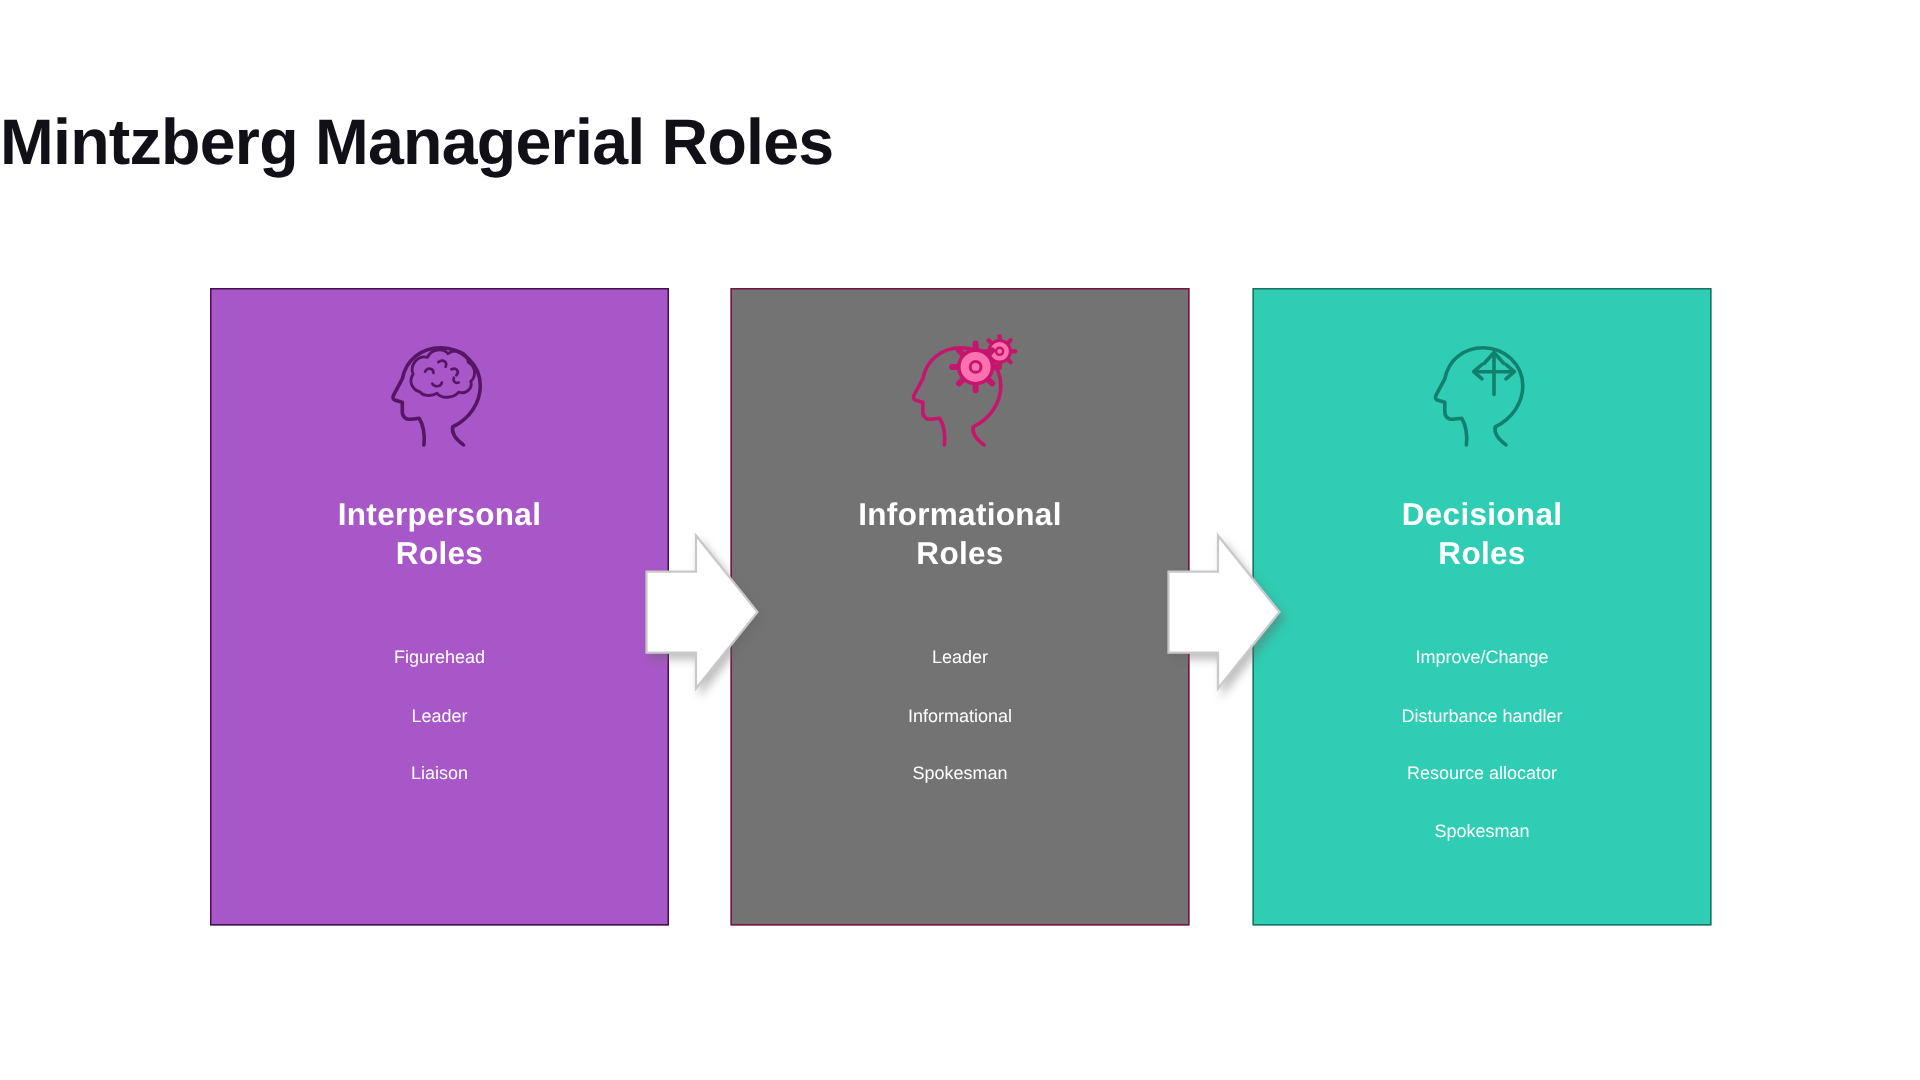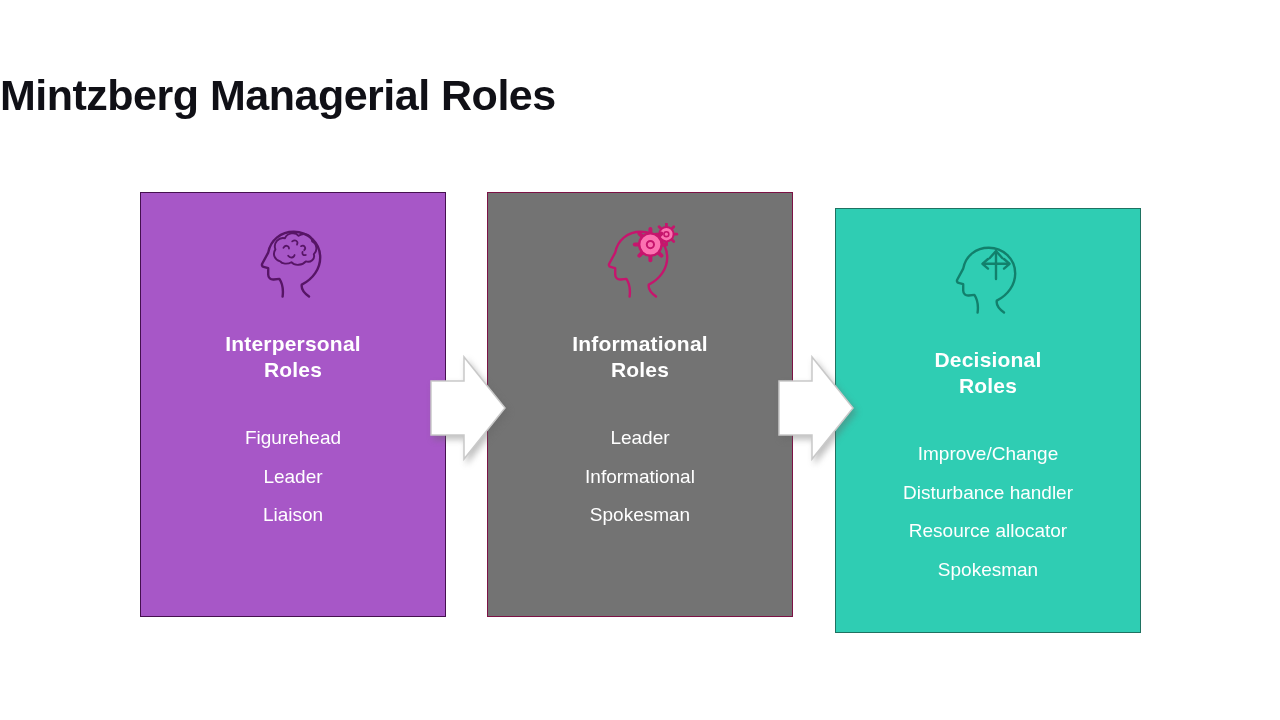--- a/index.html
+++ b/index.html
@@ -48,21 +48,21 @@
     line-height: 26px;
     letter-spacing: 0.2px;
   }
 
   .card-items { position: absolute; top: 226px; left: 0; width: 100%; }
   .role-item {
     height: 38.6px;
     display: flex;
     align-items: center;
     justify-content: center;
-    font-size: 19px;
+    font-size: 12px;
   }
 
   .flow-arrow {
     position: absolute;
     top: 355px;
     width: 76px; height: 106px;
     filter: drop-shadow(3px 4px 3px rgba(100,100,100,0.40));
   }
   .flow-arrow--1 { left: 430px; }
   .flow-arrow--2 { left: 778px; }
@@ -132,21 +132,21 @@
       <span>Informational</span><br>
       <span>Roles</span>
     </h2>
     <div class="card-items">
         <div class="role-item">Leader</div>
         <div class="role-item">Informational</div>
         <div class="role-item">Spokesman</div>
       </div>
   </section>
 
-  <section class="card card--3" style="background-color: rgb(47, 205, 179); border-color: rgb(31, 114, 97); --card-bg: #2fcdb3; color: rgb(255, 255, 255); margin-top: 16px;">
+  <section class="card card--3" style="background-color: rgb(47, 205, 179); border-color: rgb(31, 114, 97); --card-bg: #2fcdb3; color: rgb(255, 255, 255);">
     <span class="card-icon" style="color: rgb(18, 128, 108);">
       <svg viewBox="0 0 100 100" fill="none" stroke="currentColor" stroke-linecap="round" stroke-linejoin="round">
         <path stroke-width="3" d="M70,92 C63,87 60,82 61,77 C75,70 84,57 84,43 C84,25 69,11 51,11 C35,11 22,21 19,37 L11.5,51 C10.7,52.6 11.5,54.3 13.2,54.8 L19,56.5 L19,64.5 C19,68.5 22,71 26,70.6 L33,69.8 C36.5,75 38,84 37,92"></path>
         <path stroke-width="3" d="M60,50 L60,16"></path>
         <path stroke-width="3" d="M52,24 L60,15 L68,24"></path>
         <path stroke-width="3" d="M60,31 L44,31"></path>
         <path stroke-width="3" d="M50,25 L43,31 L50,37"></path>
         <path stroke-width="3" d="M60,31 L76,31"></path>
         <path stroke-width="3" d="M70,25 L77,31 L70,37"></path>
       </svg>

